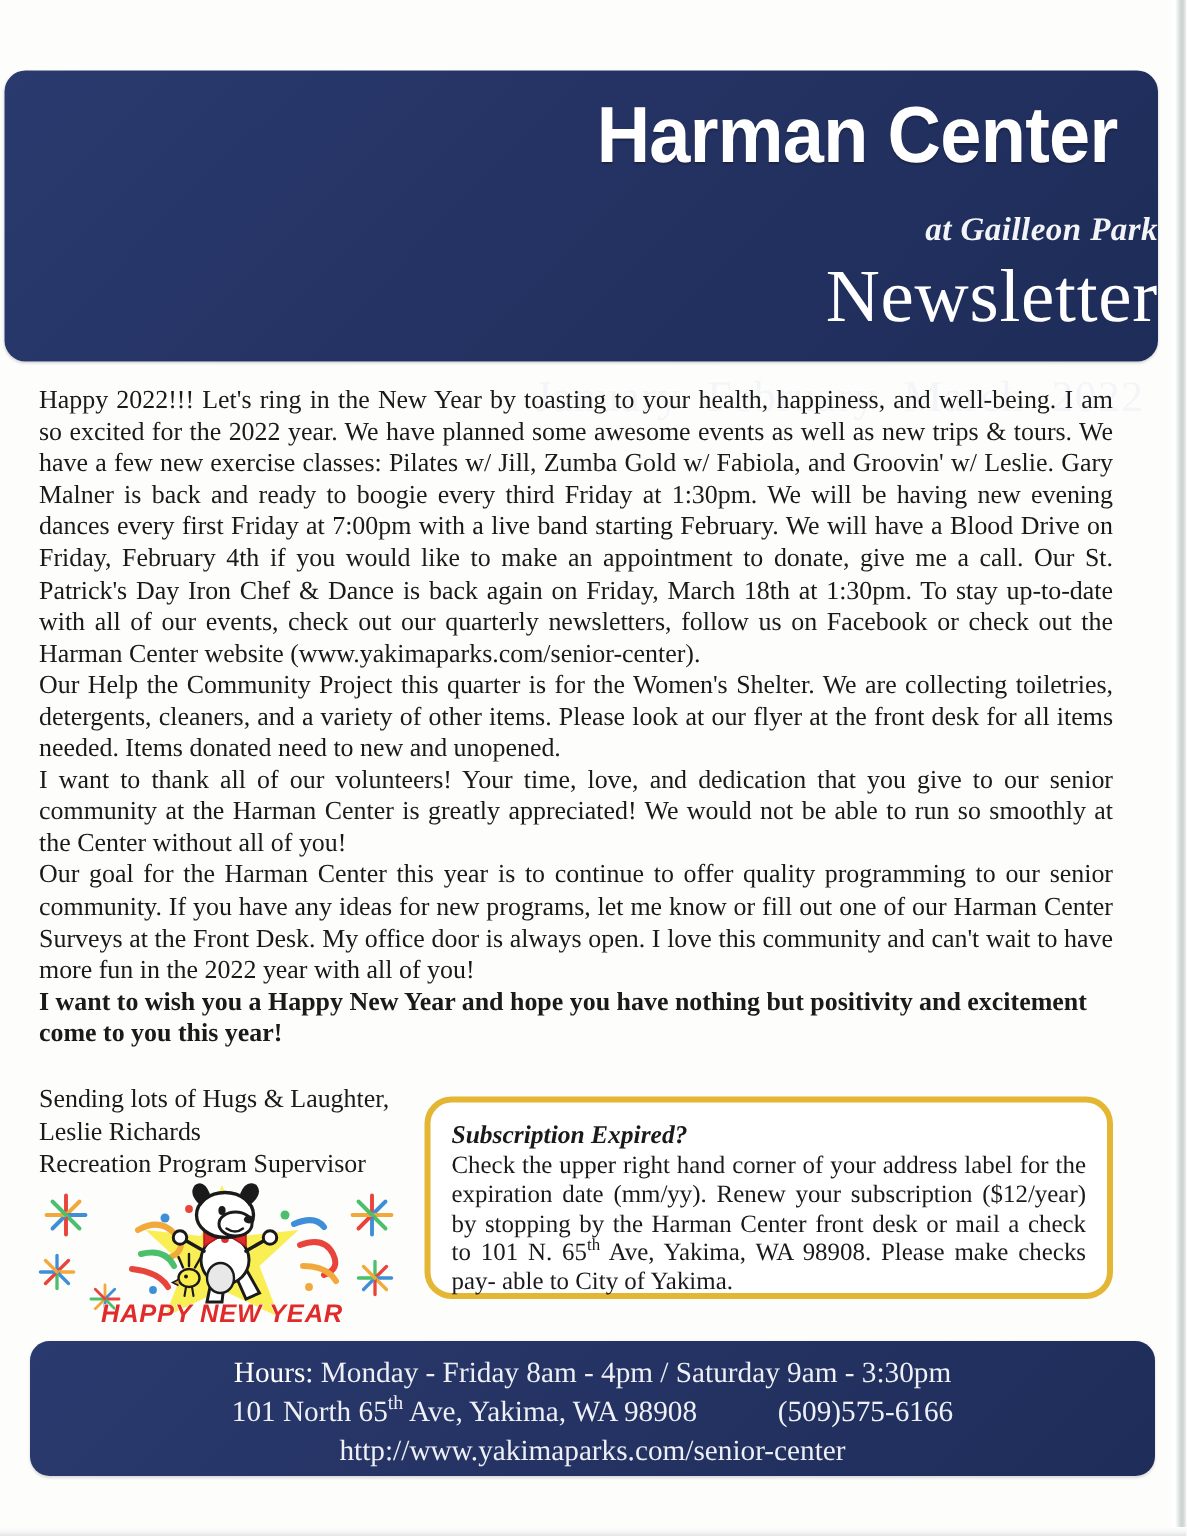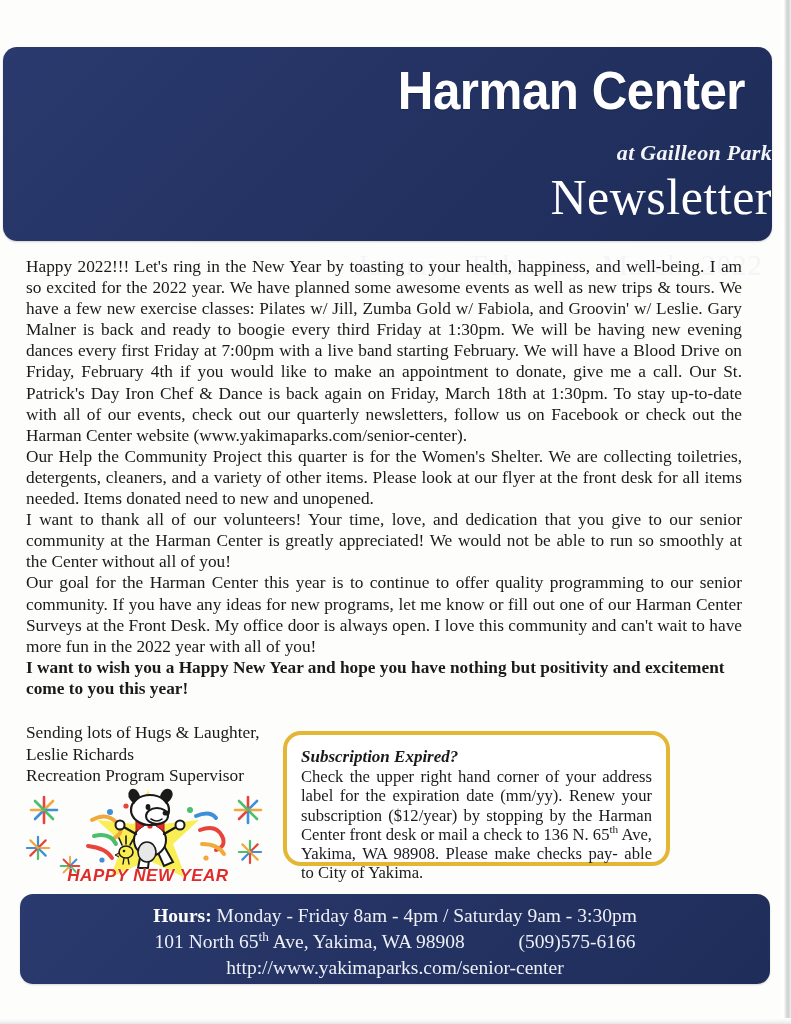--- a/index.html
+++ b/index.html
@@ -117,21 +117,21 @@
     top: 786px;
     width: 268px;
     height: 100px;
   }
 
   
   .sub-box {
     position: absolute;
     left: 283px;
     top: 731px;
-    width: 387px;
+    width: 459px;
     height: 135px;
     border: 4px solid #e3b634;
     border-radius: 18px;
     background: #ffffff;
     box-sizing: border-box;
     padding: 12px 14px 0 14px;
   }
   .sub-title {
     font-size: 17px;
     font-weight: bold;
@@ -160,21 +160,21 @@
     text-align: center;
     color: #ffffff;
     box-shadow: 0 1px 2px rgba(0,0,0,0.15);
   }
   .footer-line {
     font-size: 19.5px;
     line-height: 26px;
     color: #eef0f6;
   }
   .footer-line.l1 { padding-top: 9px; }
-  .footer-hours-label { font-weight: bold; color: #ffffff; }
+  .footer-hours-label { font-weight: normal; color: #ffffff; }
   .footer-gap { display: inline-block; width: 44px; }
 </style>
 </head>
 <body>
 
 <div class="header-banner">
   <div class="header-title">Harman Center</div>
   <div class="header-subtitle">at Gailleon Park</div>
   <div class="header-newsletter">Newsletter</div>
   <div class="header-dates">
@@ -310,21 +310,21 @@
     <text x="134" y="95" text-anchor="middle" font-family="Liberation Sans, sans-serif" font-size="17" font-weight="bold" font-style="italic" fill="#e02b2b" stroke="#ffffff" stroke-width="0.7" paint-order="stroke" letter-spacing="0.5">HAPPY NEW YEAR</text>
   </svg>
 </div>
 
 <div class="sub-box">
   <div class="sub-title">Subscription Expired?</div>
   <div class="sub-body">
     <span>Check the upper right hand corner of your address label for the</span>
     <span>expiration date (mm/yy). Renew your subscription ($12/year)</span>
     <span>by stopping by the Harman Center front desk or mail a check</span>
-    <span>to 136 N. 65</span><span class="sup">th</span><span> Ave, Yakima, WA 98908. Please make checks pay-</span>
+    <span>to 101 N. 65</span><span class="sup">th</span><span> Ave, Yakima, WA 98908. Please make checks pay-</span>
     <span>able to City of Yakima.</span>
   </div>
 </div>
 
 <div class="footer-banner">
   <div class="footer-line l1">
     <span class="footer-hours-label">Hours:</span>
     <span>Monday - Friday 8am - 4pm / Saturday 9am - 3:30pm</span>
   </div>
   <div class="footer-line">

